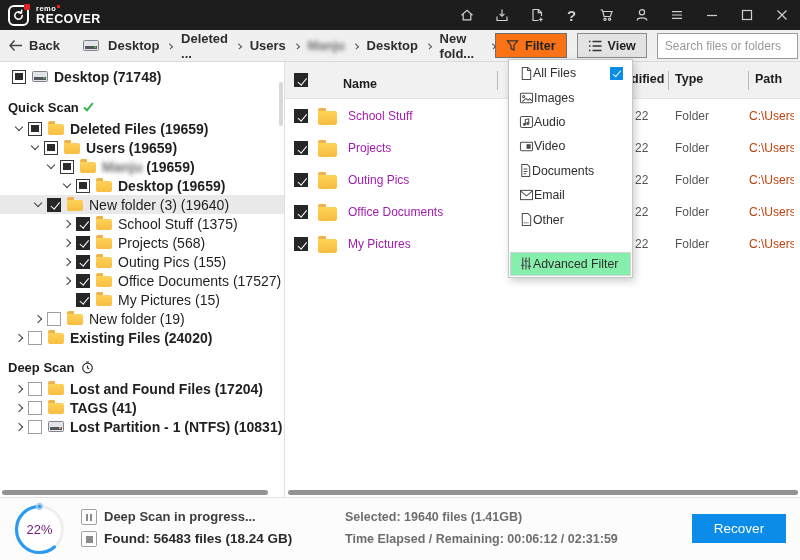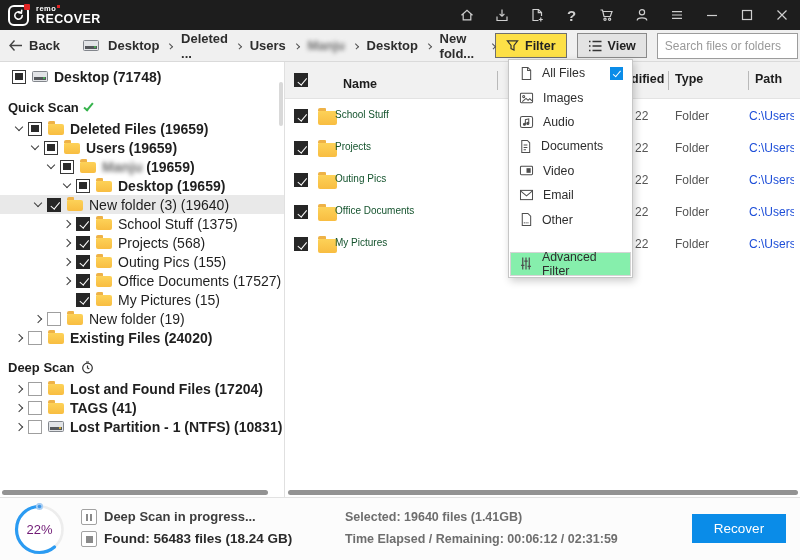--- a/index.html
+++ b/index.html
@@ -23,21 +23,21 @@
   .help-glyph { font-size:15px; font-weight:bold; color:#cfcfcf; }
 
   
   .crumbbar { position:absolute; left:0; top:30px; width:800px; height:32px; background:#f0f0f0; border-bottom:1px solid #dadada; display:flex; align-items:center; padding:4px 8px; }
   .back-btn { display:flex; align-items:center; gap:6px; font-size:13px; color:#2d2d2d; font-weight:600; }
   .crumb-sep-line { width:1px; height:17px; background:#c2c2c2; margin:0 11px 0 12px; }
   .crumbs { display:flex; align-items:center; gap:9px; font-size:13px; color:#2d2d2d; font-weight:600; }
   .crumb-gt { width:5px; height:5px; border-right:1.4px solid #555; border-bottom:1.4px solid #555; transform:rotate(-45deg); margin-top:1px; }
   .blurred { filter:blur(2.3px); color:#6d6d6d; }
   .crumb-tools { margin-left:auto; display:flex; align-items:center; gap:10px; }
-  .tool-btn { height:25px; display:flex; align-items:center; gap:6px; padding:0 10px; border:1px solid #6f6f6f; background:#fde047; font-size:12.5px; font-weight:600; color:#222; }
+  .tool-btn { height:25px; display:flex; align-items:center; gap:6px; padding:0 10px; border:1px solid #6f6f6f; background:#f97316; font-size:12.5px; font-weight:600; color:#222; }
   .tool-btn.view { background:#e3e3e3; border-color:#8a8a8a; }
   .tool-btn svg { display:block; stroke:#333; fill:none; stroke-width:1.3; }
   .searchbox { width:141px; height:26px; border:1px solid #9c9c9c; background:#fff; display:flex; align-items:center; }
   .searchbox input { flex:1; border:none; outline:none; height:100%; padding:0 7px; font-size:12px; color:#444; font-family:"Liberation Sans",sans-serif; background:transparent; }
   .searchbox input::placeholder { color:#9a9a9a; }
 
   
   .tree-panel { position:absolute; left:0; top:62px; width:285px; height:435px; background:#fff; border-right:1px solid #e0e0e0; padding-top:4px; overflow:hidden; }
   .trow { display:flex; align-items:center; gap:6px; height:19px; font-size:14px; color:#1f1f1f; white-space:nowrap; }
   .trow.root { height:21px; padding-left:12px; }
@@ -78,28 +78,28 @@
   
   .file-panel { position:absolute; left:285px; top:62px; width:515px; height:435px; background:#fff; }
   .list-header { position:absolute; left:0; top:0; width:515px; height:37px; background:#f1f1f1; border-bottom:1px solid #e3e3e3; }
   .list-header .cb { position:absolute; left:9px; top:11px; }
   .hdr-name { position:absolute; left:34px; top:15px; font-size:12.5px; font-weight:bold; color:#1d1d1d;padding-left:24px; }
   .hdr-col { position:absolute; top:10px; font-size:12.5px; font-weight:bold; color:#1d1d1d; }
   .coldiv { position:absolute; top:9px; width:1px; height:19px; background:#b9b9b9; }
   .frow { position:absolute; left:0; width:515px; height:32px; }
   .frow .cb { position:absolute; left:9px; top:9px; }
   .frow .folder { position:absolute; left:33px; top:8px; }
-  .fname { position:absolute; left:50px; top:9px; font-size:10px; color:#14532d; }
+  .fname { position:absolute; left:63px; top:9px; font-size:12px; color:#a21caf; }
   .fmod { position:absolute; left:350px; top:9px; font-size:12px; color:#555; }
   .ftype { position:absolute; left:390px; top:9px; font-size:12px; color:#555; }
-  .fpath { position:absolute; left:464px; top:9px; font-size:12px; color:#1d4ed8; white-space:nowrap; overflow:hidden; width:45px; }
+  .fpath { position:absolute; left:464px; top:9px; font-size:12px; color:#c2410c; white-space:nowrap; overflow:hidden; width:45px; }
 
   
   .filter-menu { position:absolute; left:508px; top:59px; width:125px; background:#fff; border:1px solid #c6c6c6; box-shadow:2px 3px 8px rgba(0,0,0,.2); z-index:6; padding:1px; }
-  .fm-item { height:24.4px; display:flex; align-items:center; gap:9px; padding:0 8px 0 9px; font-size:12.3px; color:#2e2e2e; }
+  .fm-item { height:24.4px; display:flex; align-items:center; padding:0 8px 0 9px; font-size:12.3px; color:#2e2e2e; }
   .fm-item svg { display:block; stroke:#4e4e4e; fill:none; stroke-width:1.1; flex:none; }
   .fm-item.active { background:#86efac; box-shadow:inset 0 0 0 1px #d4d4d4;margin-top:20px; }
   .fm-item .cb { margin-left:auto; }
 
   
   .statusbar { position:absolute; left:0; top:497px; width:800px; height:63px; background:#fcfcfc; border-top:1px solid #e2e2e2; }
   .prog-wrap { position:absolute; left:13px; top:5px; width:53px; height:53px; }
   .prog-text { position:absolute; left:0; top:0; width:53px; height:53px; display:flex; align-items:center; justify-content:center; font-size:13px; color:#701a75; }
   .ctrl-btn { position:absolute; left:81px; width:16px; height:16px; border:1.5px solid #a2a2a2; border-radius:2px; display:flex; align-items:center; justify-content:center; gap:2px; background:#fff; }
   .ctrl-btn.pause { top:11px; }
@@ -418,32 +418,32 @@
     <div class="fm-item">
       <svg width="15" height="14" viewBox="0 0 16 15">
           <rect x="1.5" y="1.5" width="13" height="12" rx="2"></rect>
           <path d="M6.8 10V5l3.6-.9V9"></path>
           <circle cx="5.8" cy="10" r="1.1" fill="#4e4e4e"></circle>
           <circle cx="9.4" cy="9" r="1.1" fill="#4e4e4e"></circle>
         </svg>
       <span>Audio</span>
     </div>
     <div class="fm-item">
+      <svg width="15" height="13" viewBox="0 0 16 14">
+          <rect x="1.5" y="2.5" width="13" height="9" rx="1"></rect>
+          <rect x="8" y="4.5" width="4.5" height="5" fill="#4e4e4e" stroke="none"></rect>
+        </svg>
+      <span>Video</span>
+    </div>
+    <div class="fm-item">
       <svg width="13" height="15" viewBox="0 0 14 16">
           <path d="M3 1.5h6l2.5 2.5v10.5H3z"></path>
           <path d="M5 6.5h4M5 9h4M5 11.5h2.5"></path>
         </svg>
       <span>Documents</span>
-    </div>
-    <div class="fm-item">
-      <svg width="15" height="13" viewBox="0 0 16 14">
-          <rect x="1.5" y="2.5" width="13" height="9" rx="1"></rect>
-          <rect x="8" y="4.5" width="4.5" height="5" fill="#4e4e4e" stroke="none"></rect>
-        </svg>
-      <span>Video</span>
     </div>
     <div class="fm-item">
       <svg width="15" height="12" viewBox="0 0 16 13">
           <rect x="1.5" y="1.5" width="13" height="10"></rect>
           <path d="M1.5 2 8 7.5 14.5 2"></path>
         </svg>
       <span>Email</span>
     </div>
     <div class="fm-item">
       <svg width="14" height="15" viewBox="0 0 15 16">

